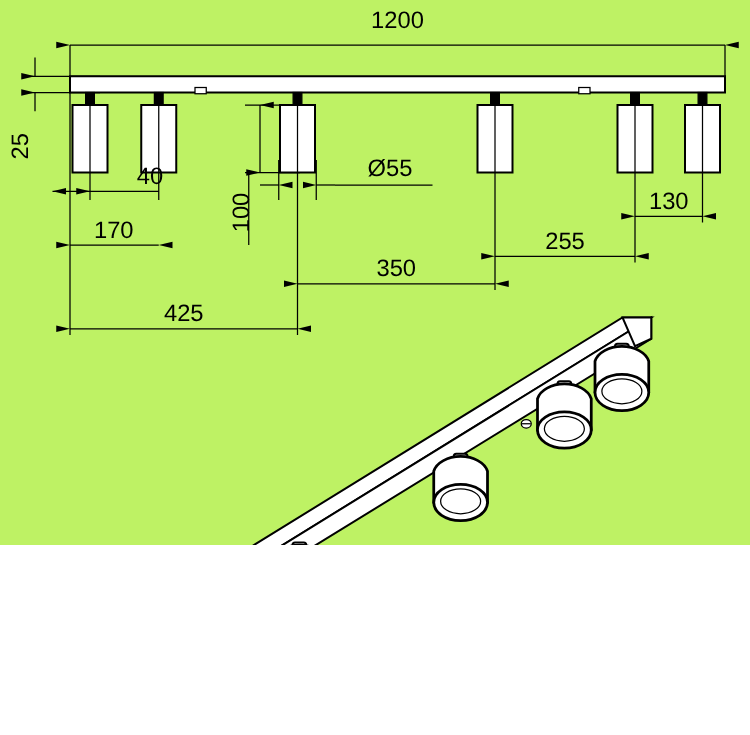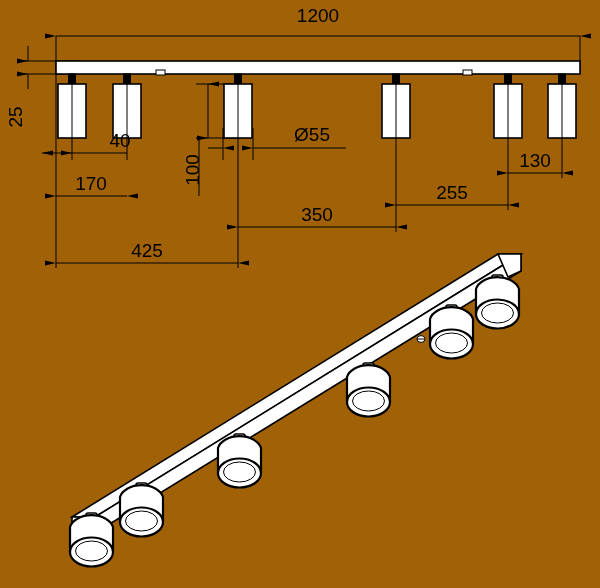--- a/index.html
+++ b/index.html
@@ -6,22 +6,22 @@
     margin: 0;
     padding: 0;
     background: #ffffff;
   }
   body {
     font-family: "Liberation Sans", sans-serif;
   }
   #drawing-root {
     position: relative;
     width: 600px;
-    height: 588px;
-    background: #a16207;
+    height: 436px;
+    background: #bef264;
     overflow: hidden;
   }
   #drawing-svg {
     display: block;
     width: 600px;
     height: 588px;
   }
   .dim-text {
     font-family: "Liberation Sans", sans-serif;
     font-size: 19px;

